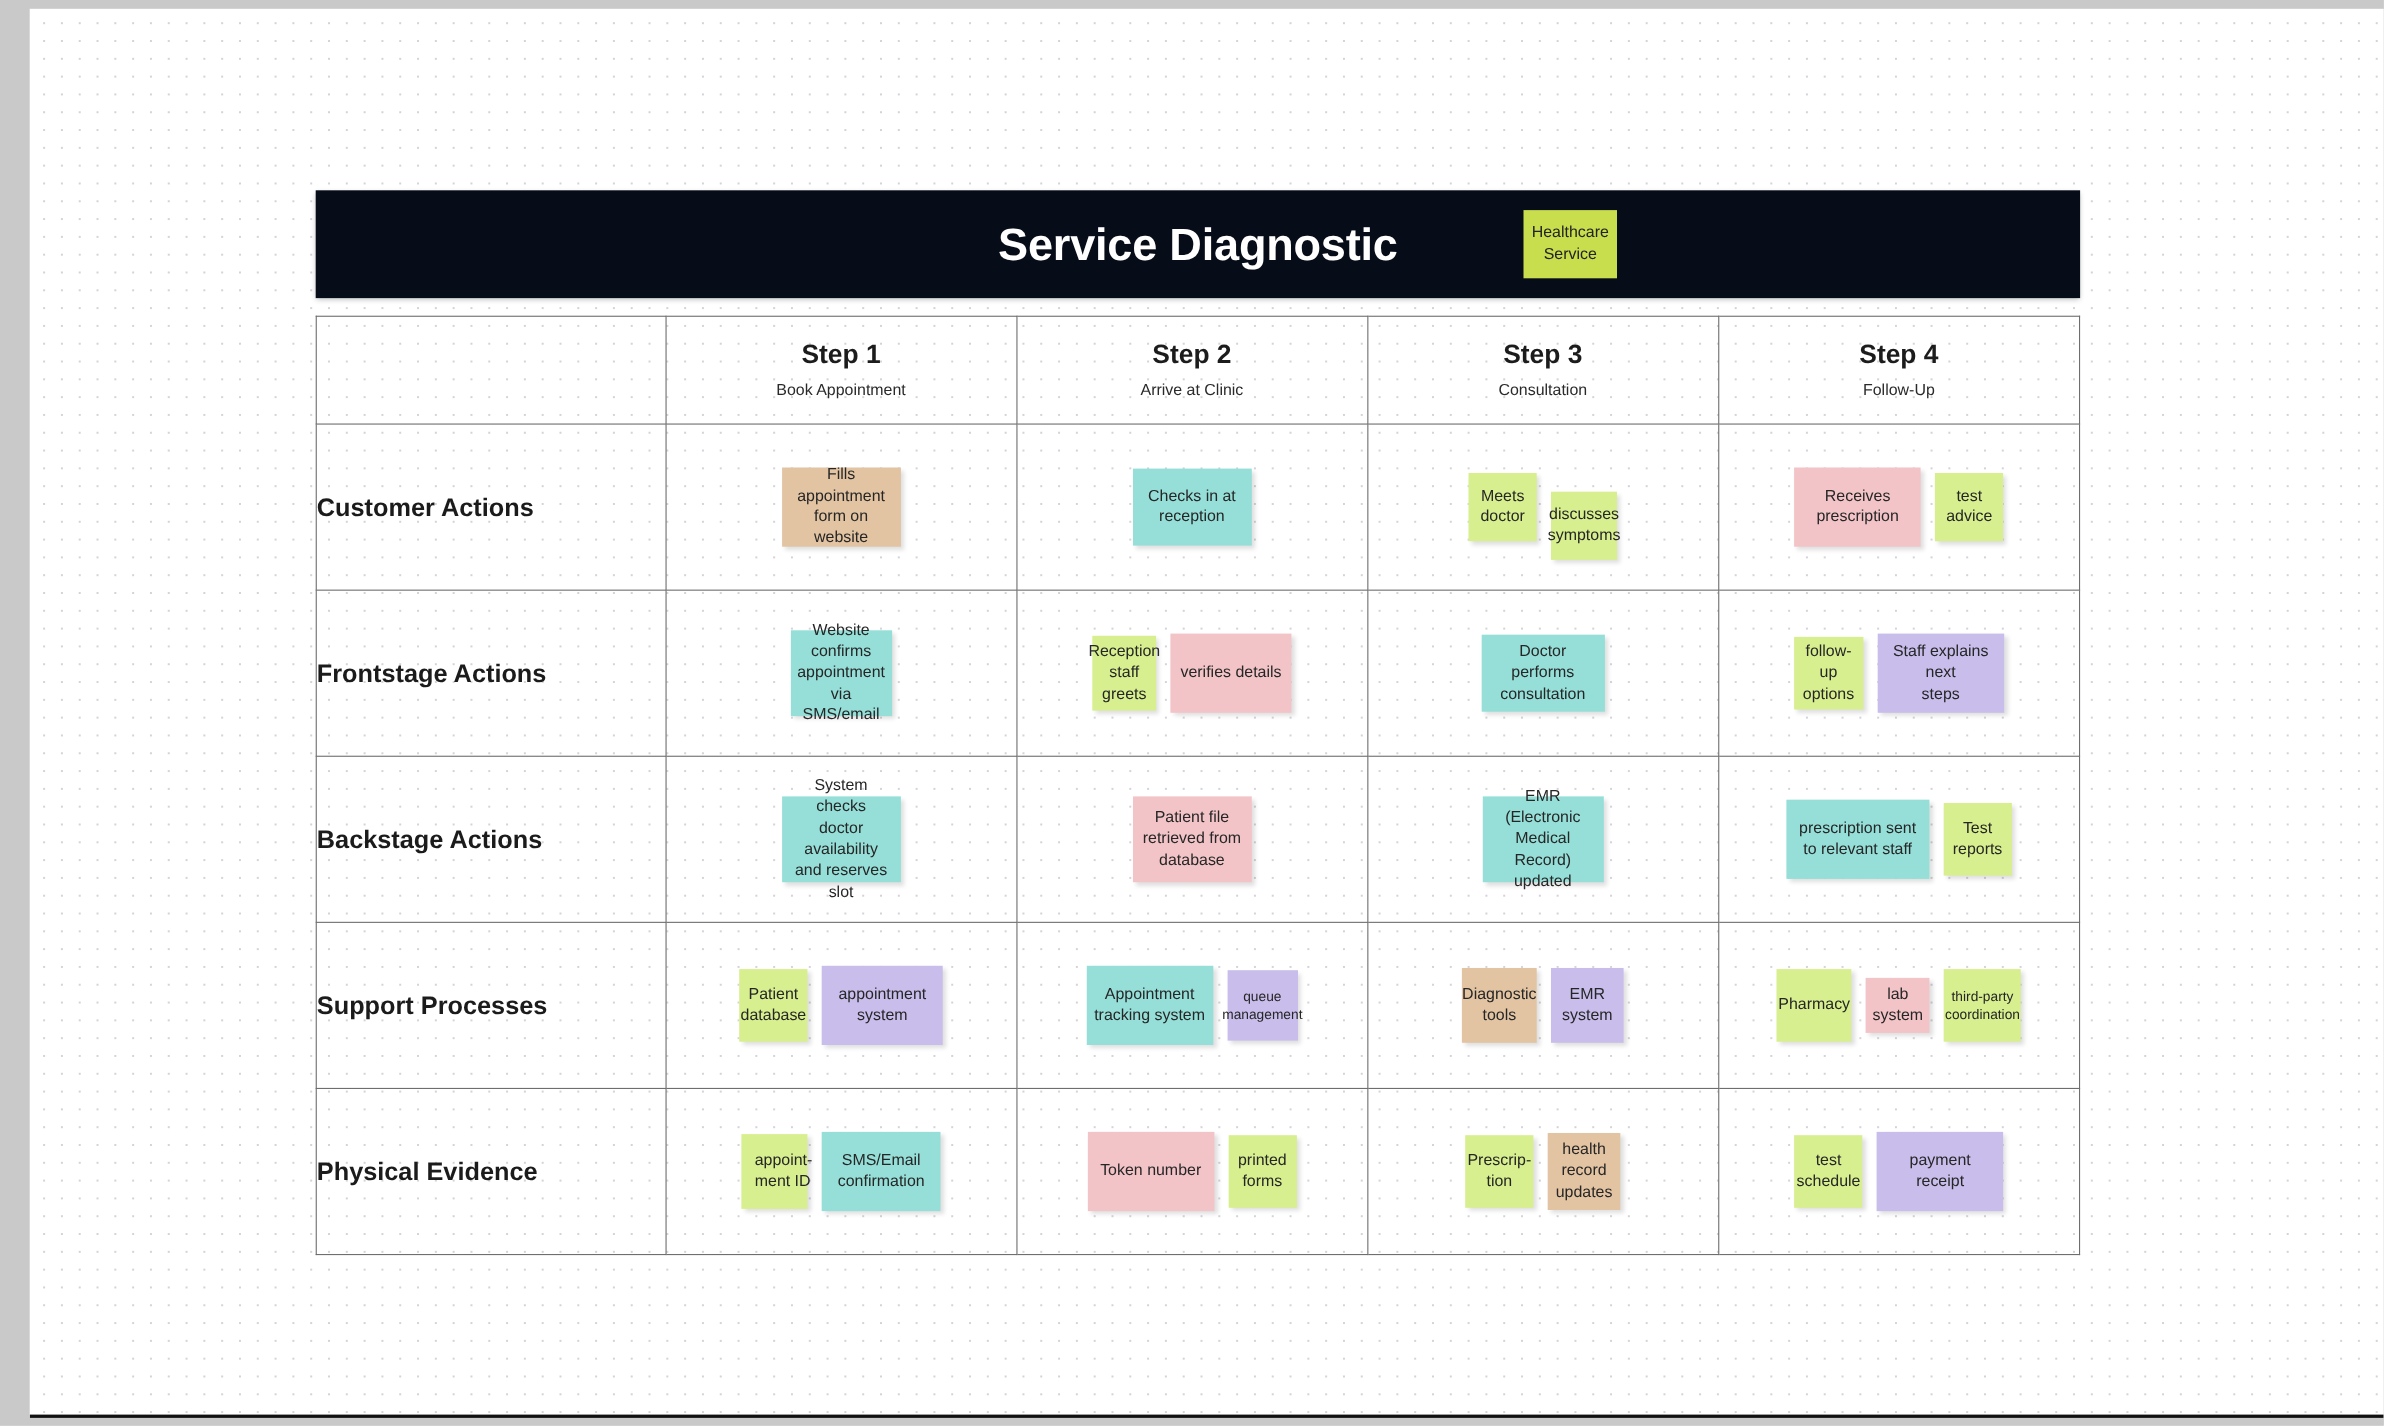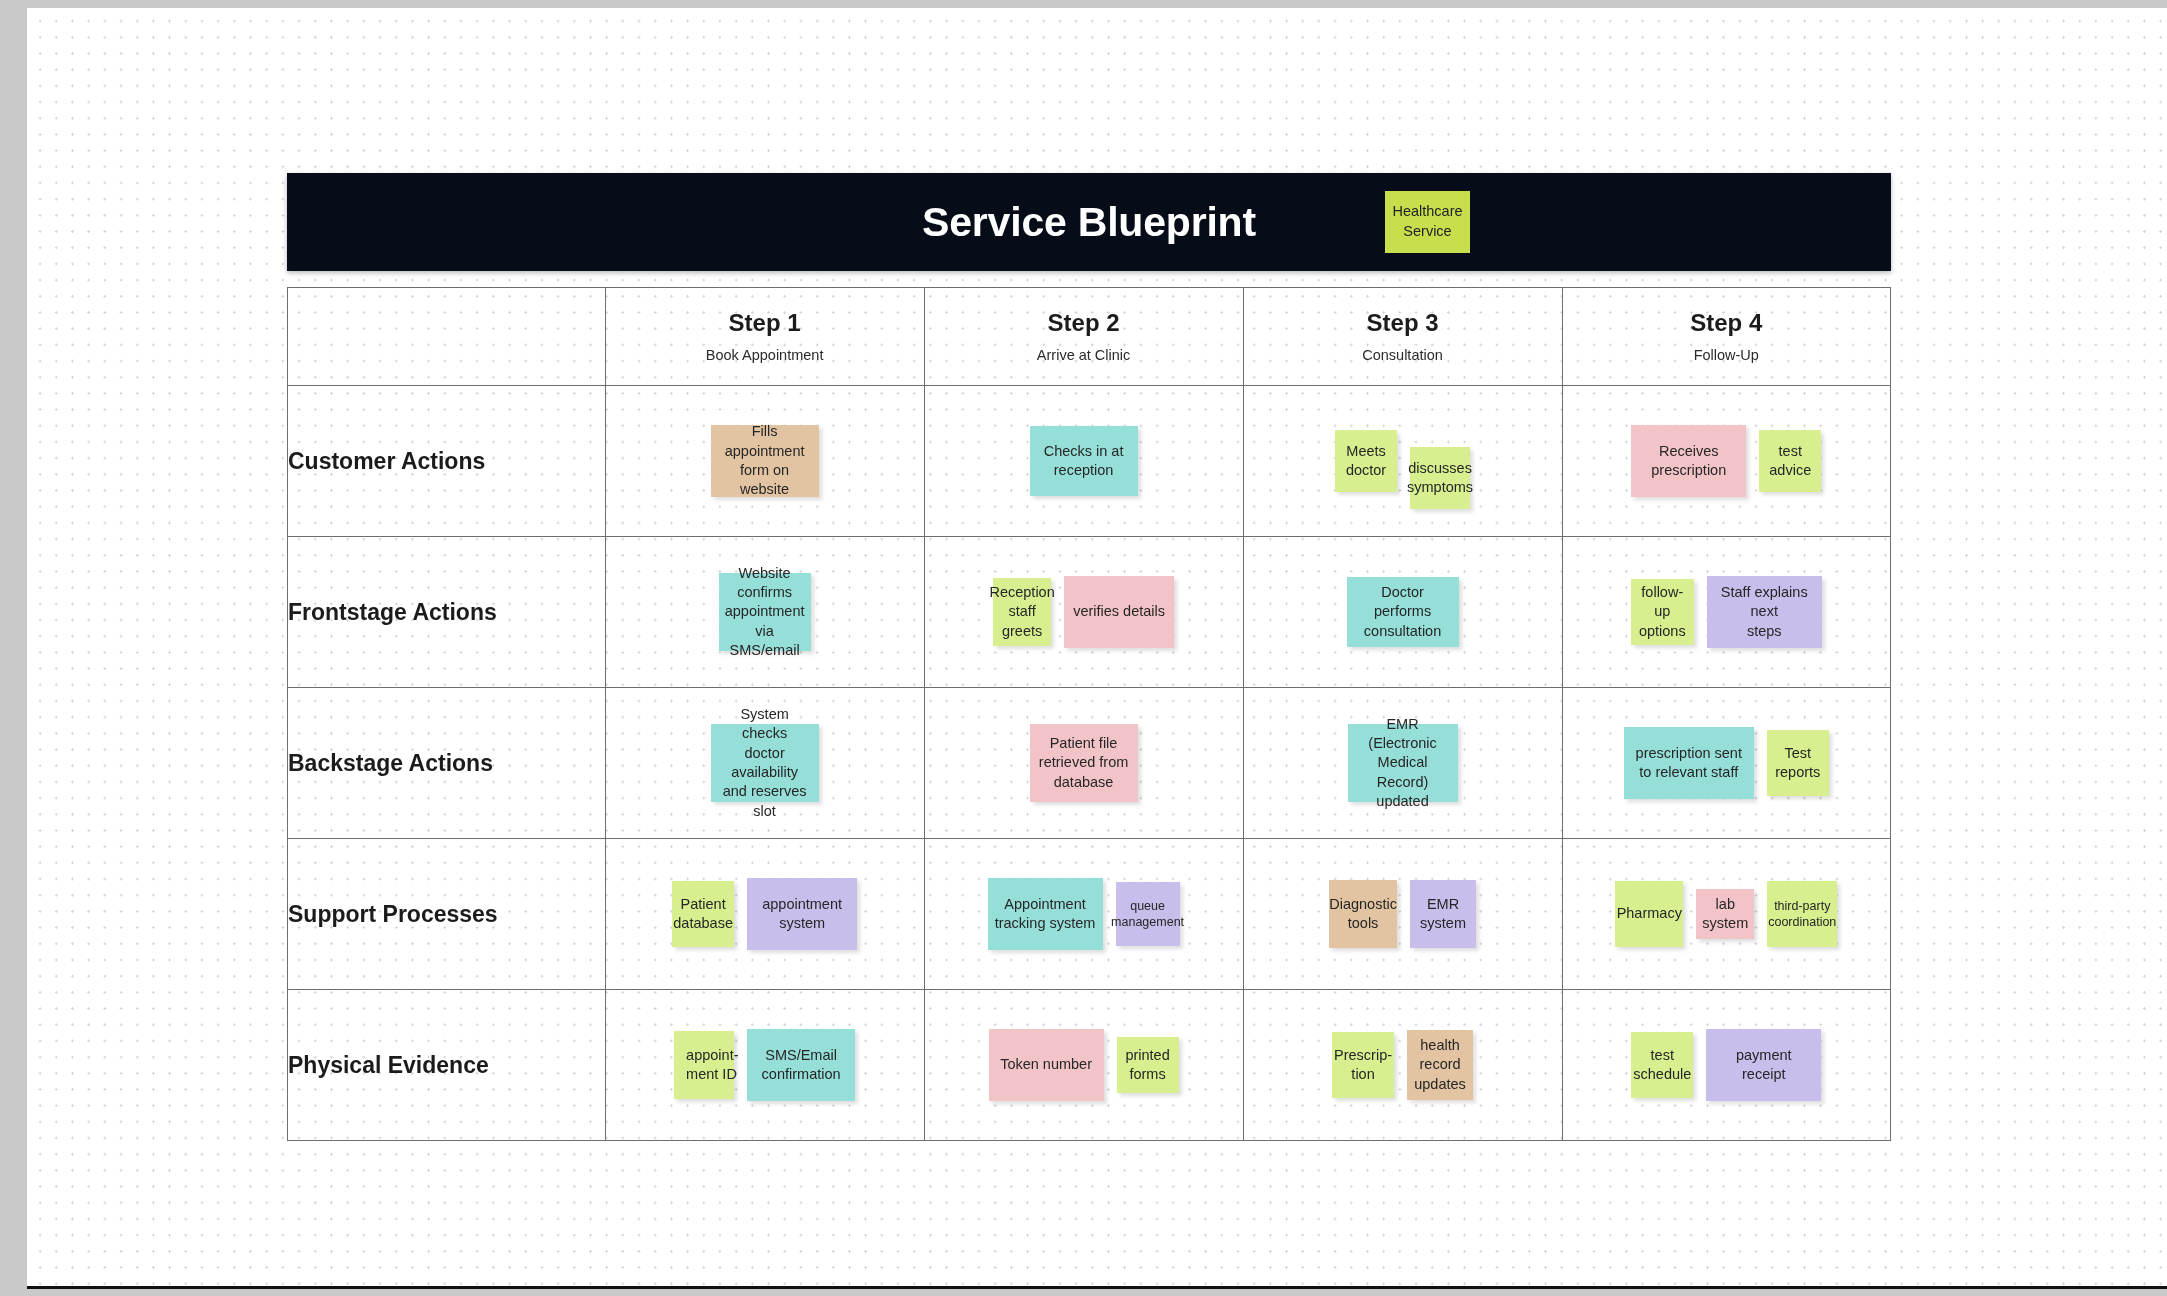--- a/index.html
+++ b/index.html
@@ -161,21 +161,21 @@
   .c-purple { background: #c9bdec; }
   .c-tan    { background: #e2c3a2; }
 </style>
 </head>
 <body>
 
 <div id="canvas">
   <div id="board">
 
     <div class="header-bar">
-      <div class="header-title">Service Blueprint</div>
+      <div class="header-title">Service Diagnostic</div>
       <div class="header-badge">Healthcare
 Service</div>
     </div>
 
     <table id="grid">
       <colgroup>
         <col class="col-label">
           <col class="col-step">
           <col class="col-step">
           <col class="col-step">
@@ -338,21 +338,21 @@
               <div class="cell-inner">
                 <div class="card c-lime lft" style="width: 60px; height: 68px;">appoint-
 ment ID</div>
                 <div class="card c-teal" style="width: 108px; height: 72px;">SMS/Email
 confirmation</div>
               </div>
             </td>
             <td class="cell">
               <div class="cell-inner">
                 <div class="card c-pink" style="width: 115px; height: 72px;">Token number</div>
-                <div class="card c-lime" style="width: 62px; height: 56px;">printed
+                <div class="card c-lime" style="width: 62px; height: 66px;">printed
 forms</div>
               </div>
             </td>
             <td class="cell">
               <div class="cell-inner">
                 <div class="card c-lime" style="width: 62px; height: 66px;">Prescrip-
 tion</div>
                 <div class="card c-tan" style="width: 66px; height: 70px;">health
 record
 updates</div>

